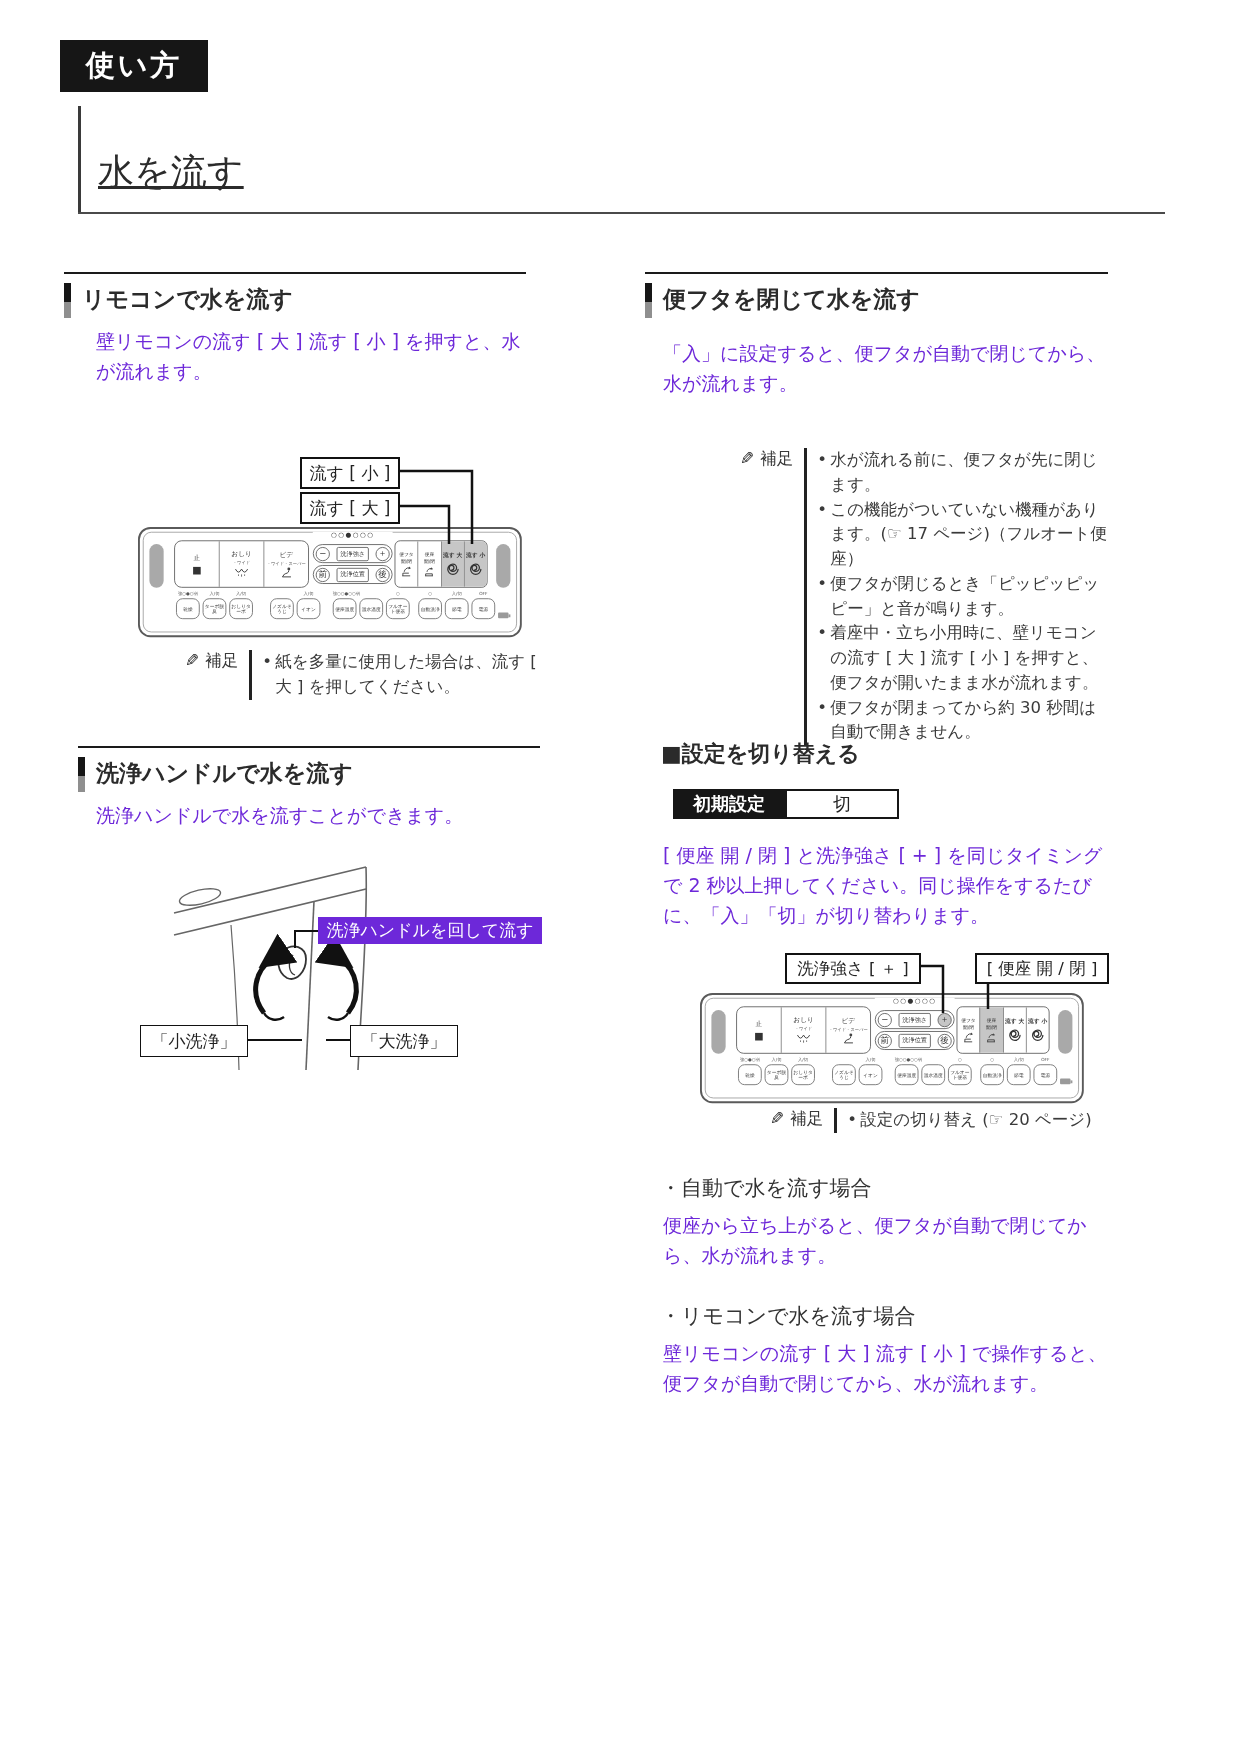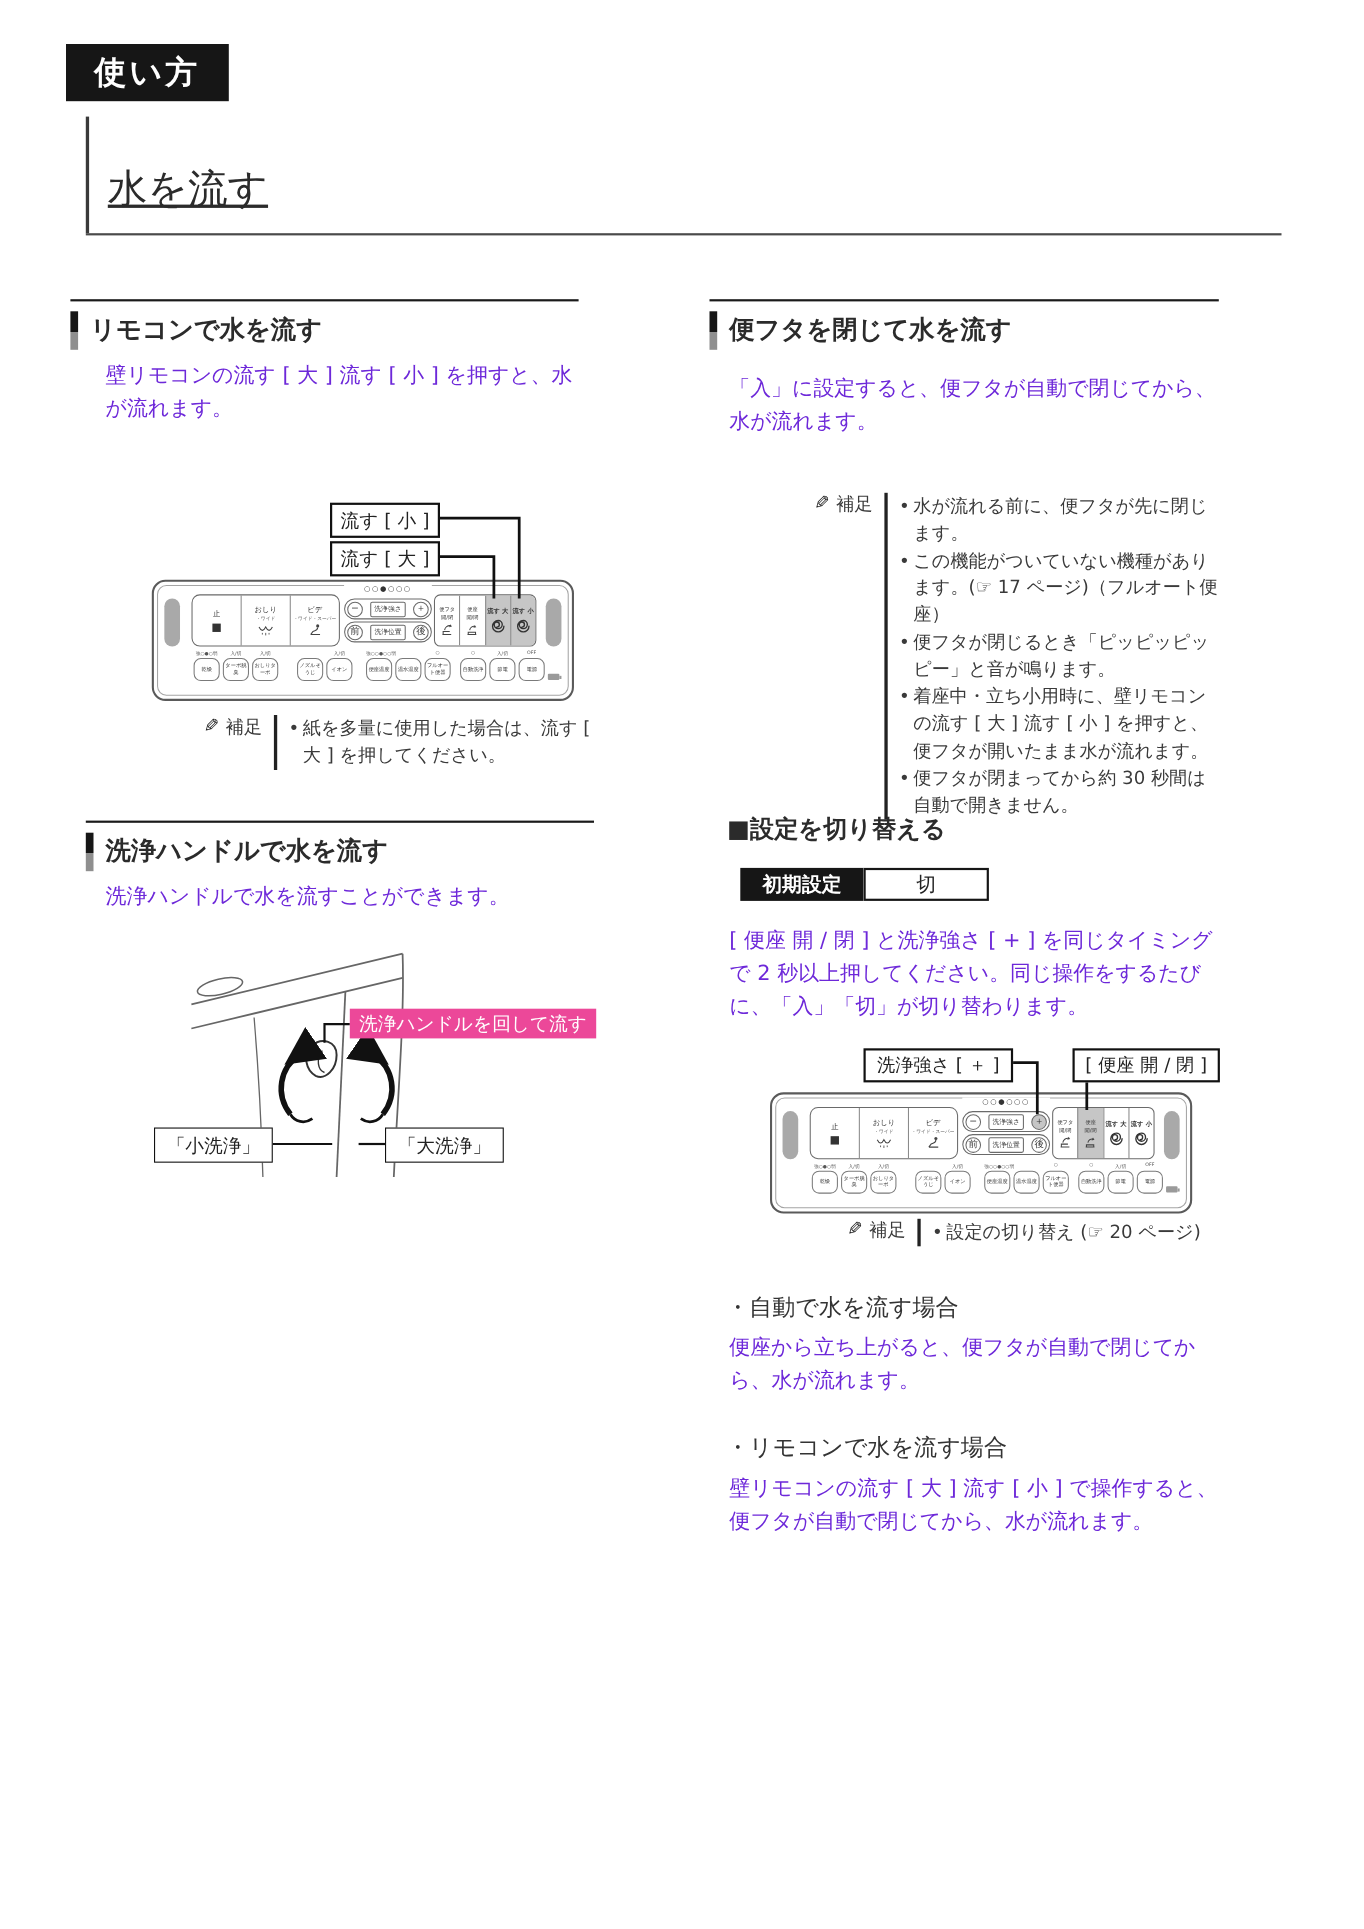--- a/index.html
+++ b/index.html
@@ -29,21 +29,21 @@
   .note-pencil{font-size:17px;margin-right:6px;transform:scaleX(-1);color:#222;}
   .note-label{white-space:nowrap;color:#3a3a3a;}
   .note-body{border-left:3px solid #222;margin-left:11px;padding-left:10px;line-height:1.5;}
   .note-item{position:relative;padding-left:13px;}
   .note-item::before{content:"•";position:absolute;left:0;top:0;}
 
   
   .dlabel{border:2px solid #111;background:#fff;display:flex;align-items:center;justify-content:center;
           font-size:17px;color:#222;white-space:nowrap;z-index:3;}
   .dlabel.thin{border-width:1.5px;}
-  .callout-black{background:#ec4899;color:#fff;display:flex;align-items:center;justify-content:center;
+  .callout-black{background:#6d28d9;color:#fff;display:flex;align-items:center;justify-content:center;
                  font-size:17px;white-space:nowrap;z-index:3;}
   .diag svg.wires{position:absolute;left:0;top:0;z-index:2;}
 
   
   .def-table{display:flex;height:30px;}
   .def-cell-k{width:112px;background:#161616;color:#fff;display:flex;align-items:center;justify-content:center;
               font-size:18px;font-weight:600;}
   .def-cell-v{width:114px;border:2px solid #161616;box-sizing:border-box;background:#fff;color:#222;
               display:flex;align-items:center;justify-content:center;font-size:18px;}
 

